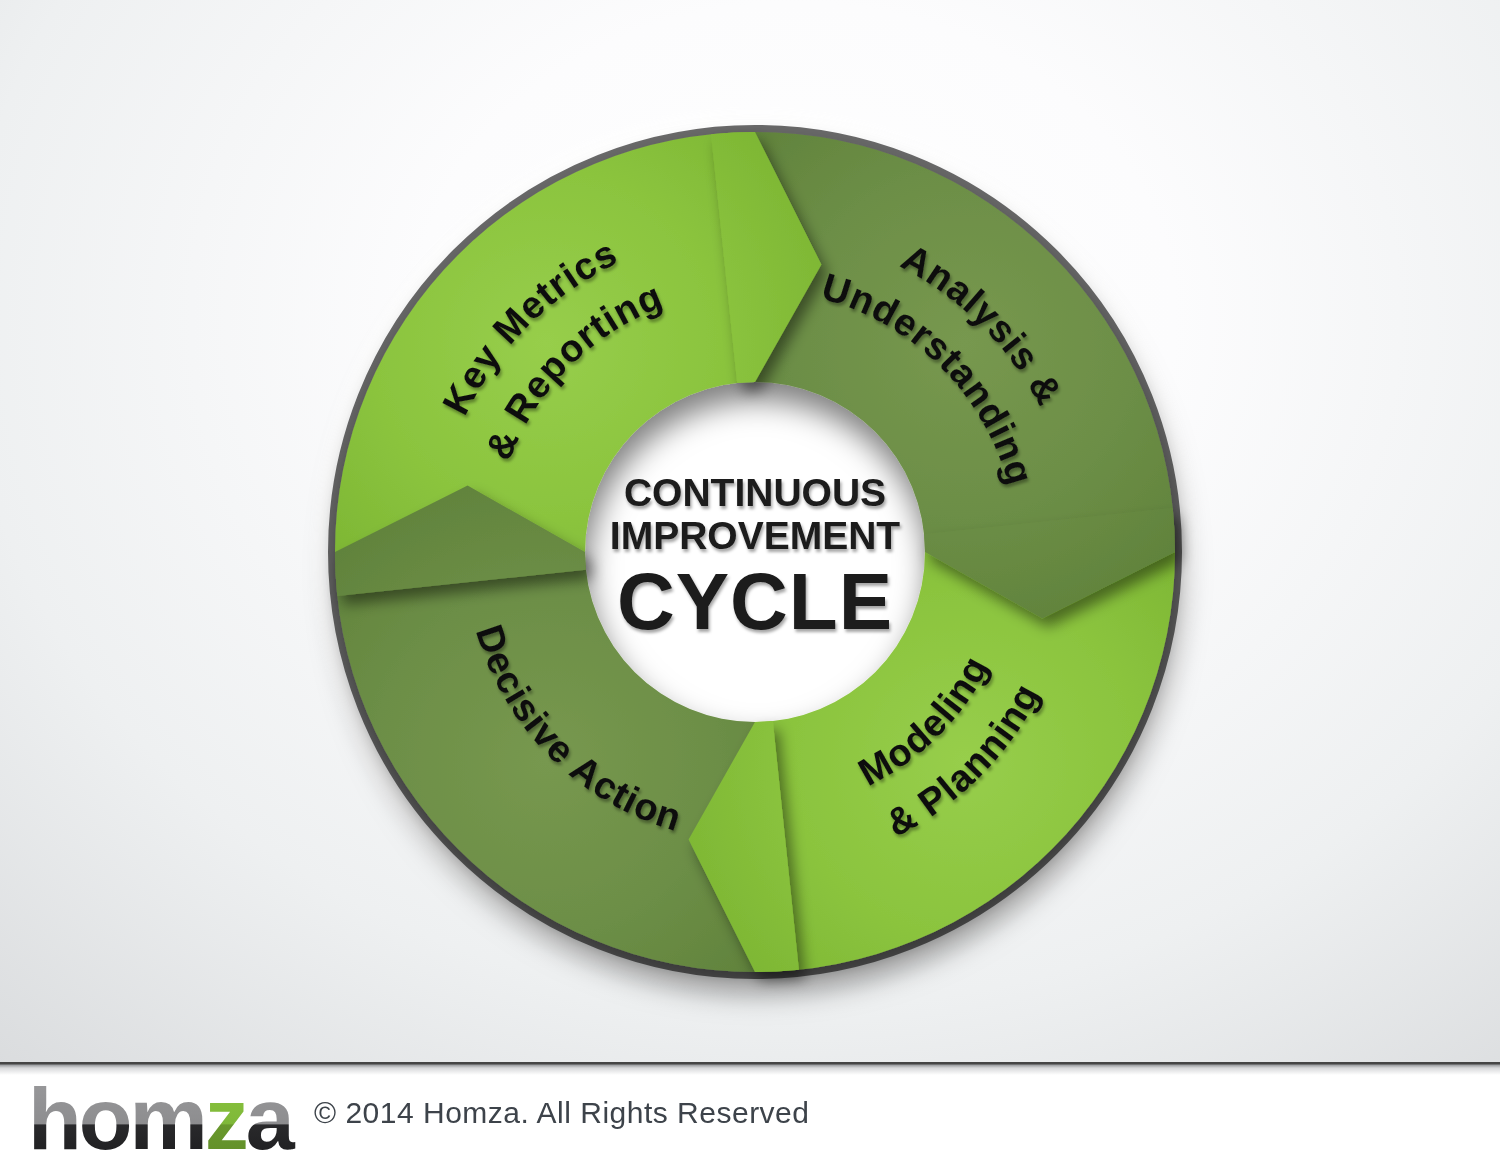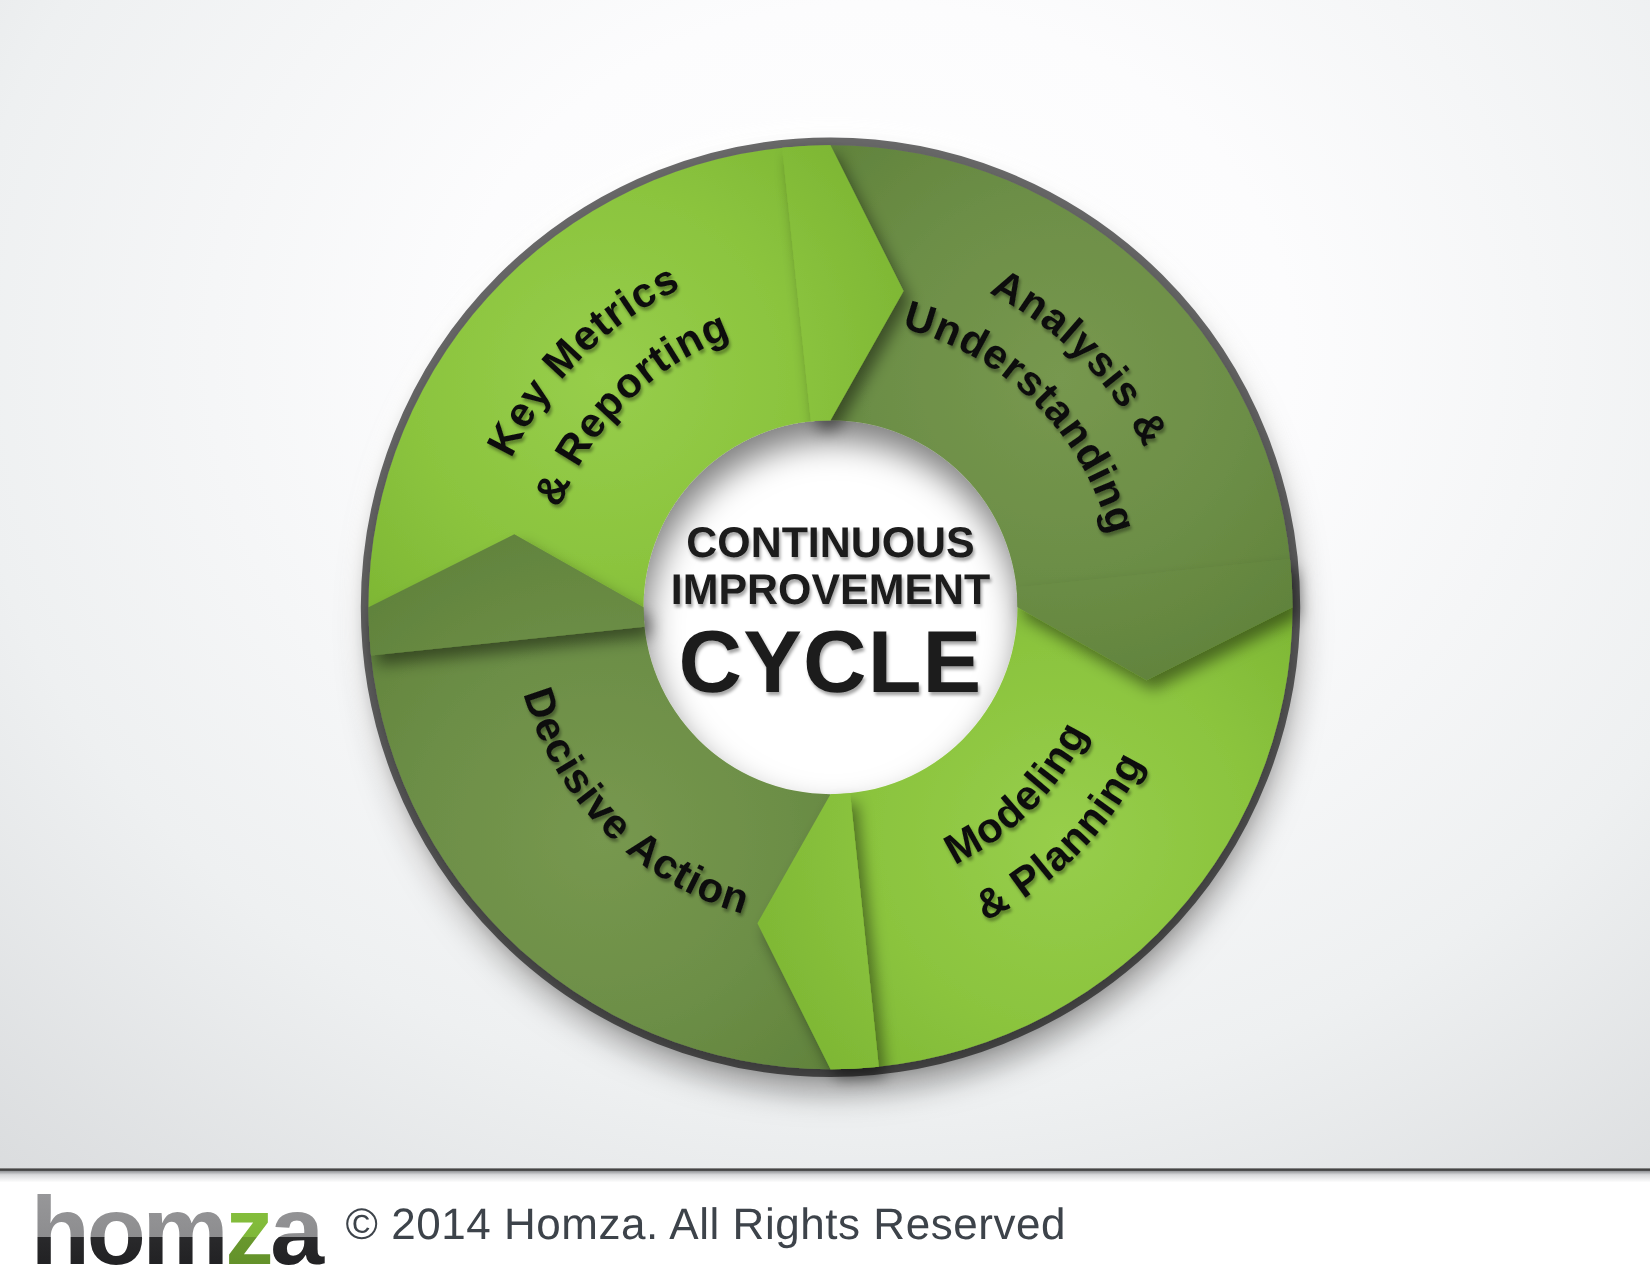--- a/index.html
+++ b/index.html
@@ -21,21 +21,21 @@
   }
   .footer{
     width:1500px;height:84px;
     background:#ffffff;
     display:flex;align-items:center;
     padding-left:28px;box-sizing:border-box;
   }
   .logo-svg{display:block;}
   .copyright{
     font-family:"Liberation Sans",sans-serif;
-    font-size:40px;font-weight:400;color:#3d434a;
+    font-size:30px;font-weight:400;color:#3d434a;
     letter-spacing:0.5px;
     margin:0 0 8px 8px;white-space:nowrap;
   }
   .lbl{font-family:"Liberation Sans",sans-serif;font-weight:700;font-size:38px;letter-spacing:1px;}
   .ctr{font-family:"Liberation Sans",sans-serif;font-weight:700;text-anchor:middle;}
   .ctr1{font-size:39px;letter-spacing:0px;}
   .ctr3{font-size:80px;letter-spacing:1px;}
   .logo-text{font-family:"Liberation Sans",sans-serif;font-weight:700;font-size:88px;letter-spacing:-3px;}
 </style>
 </head>

